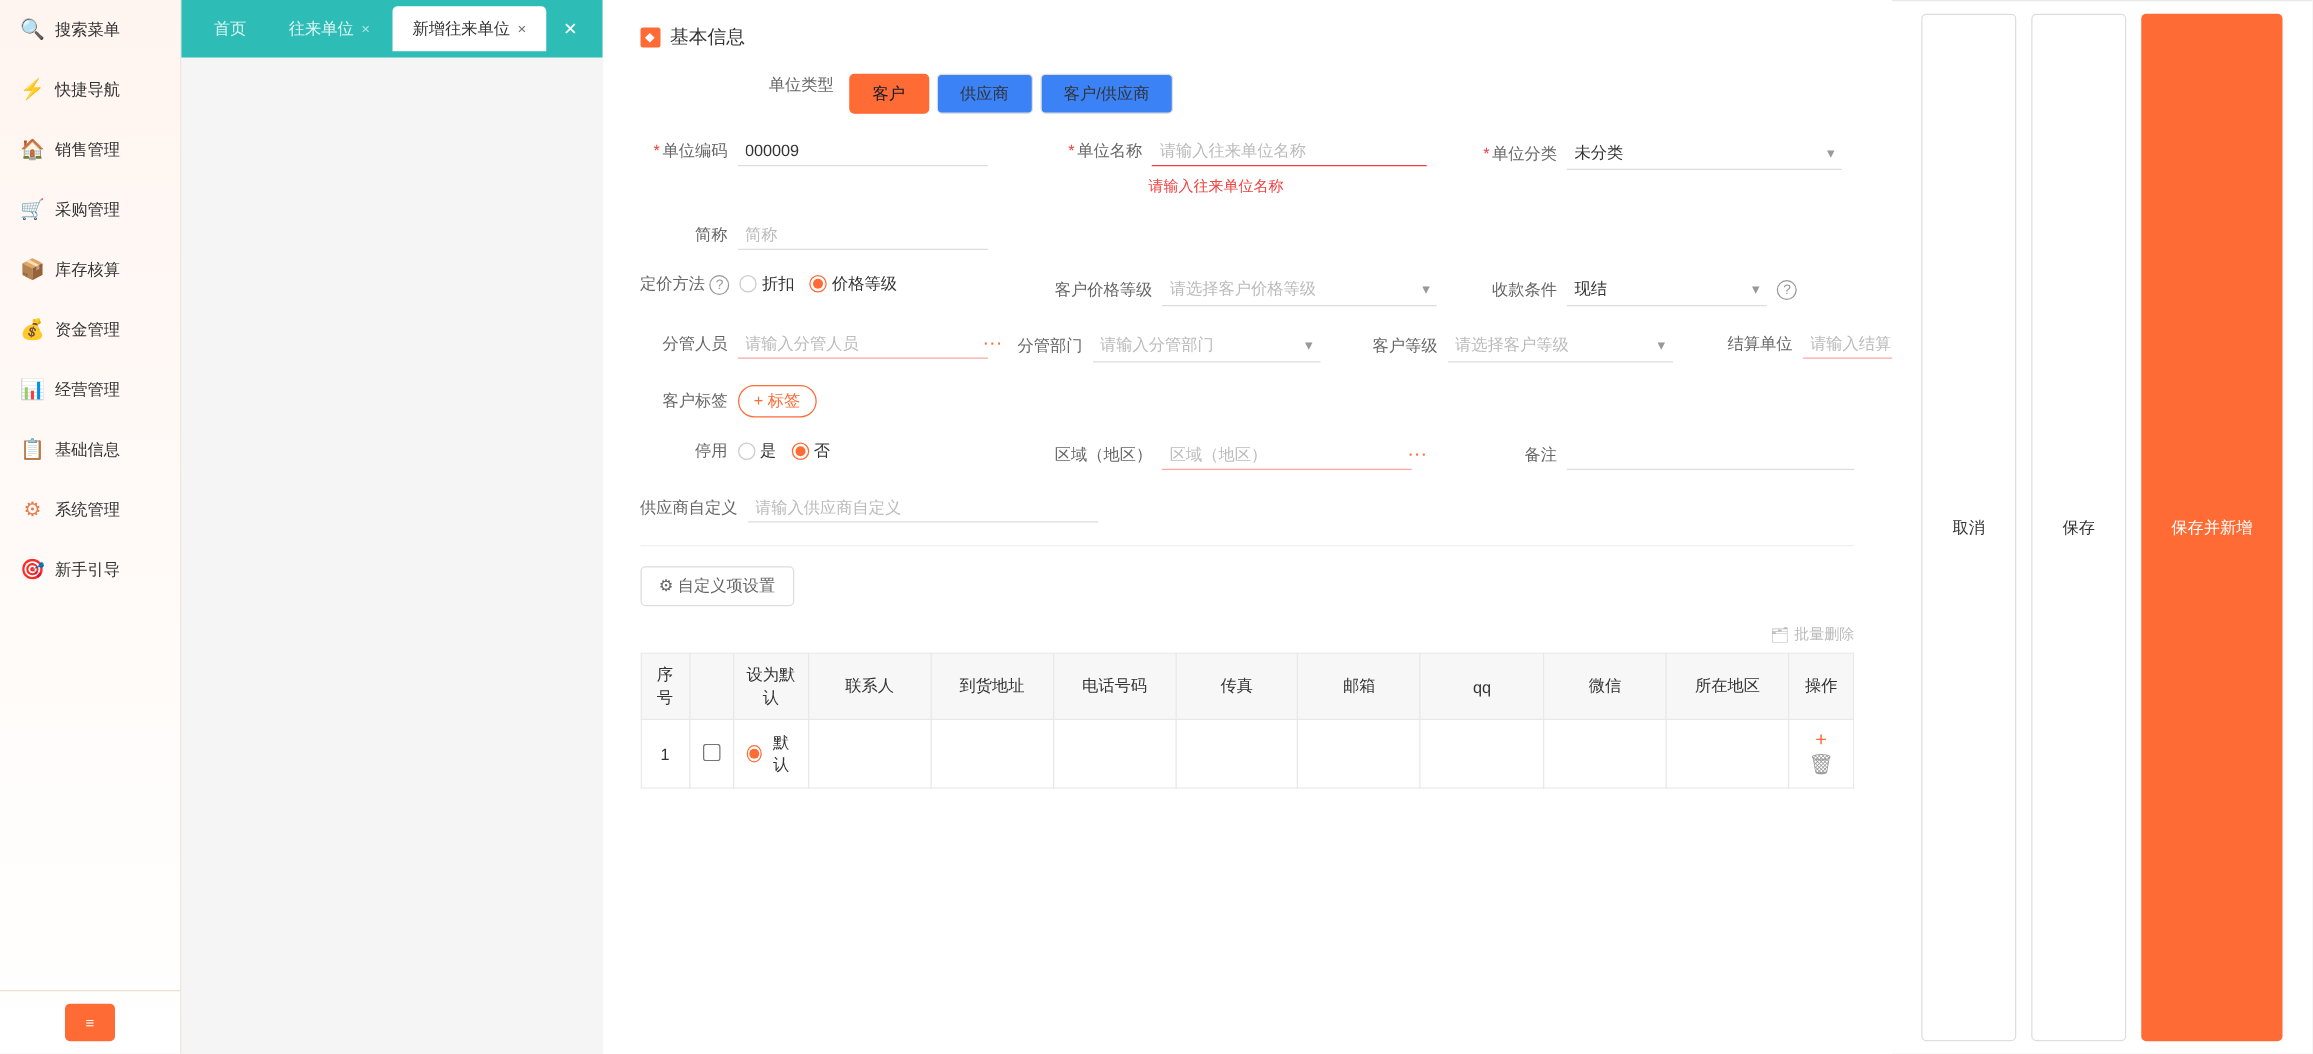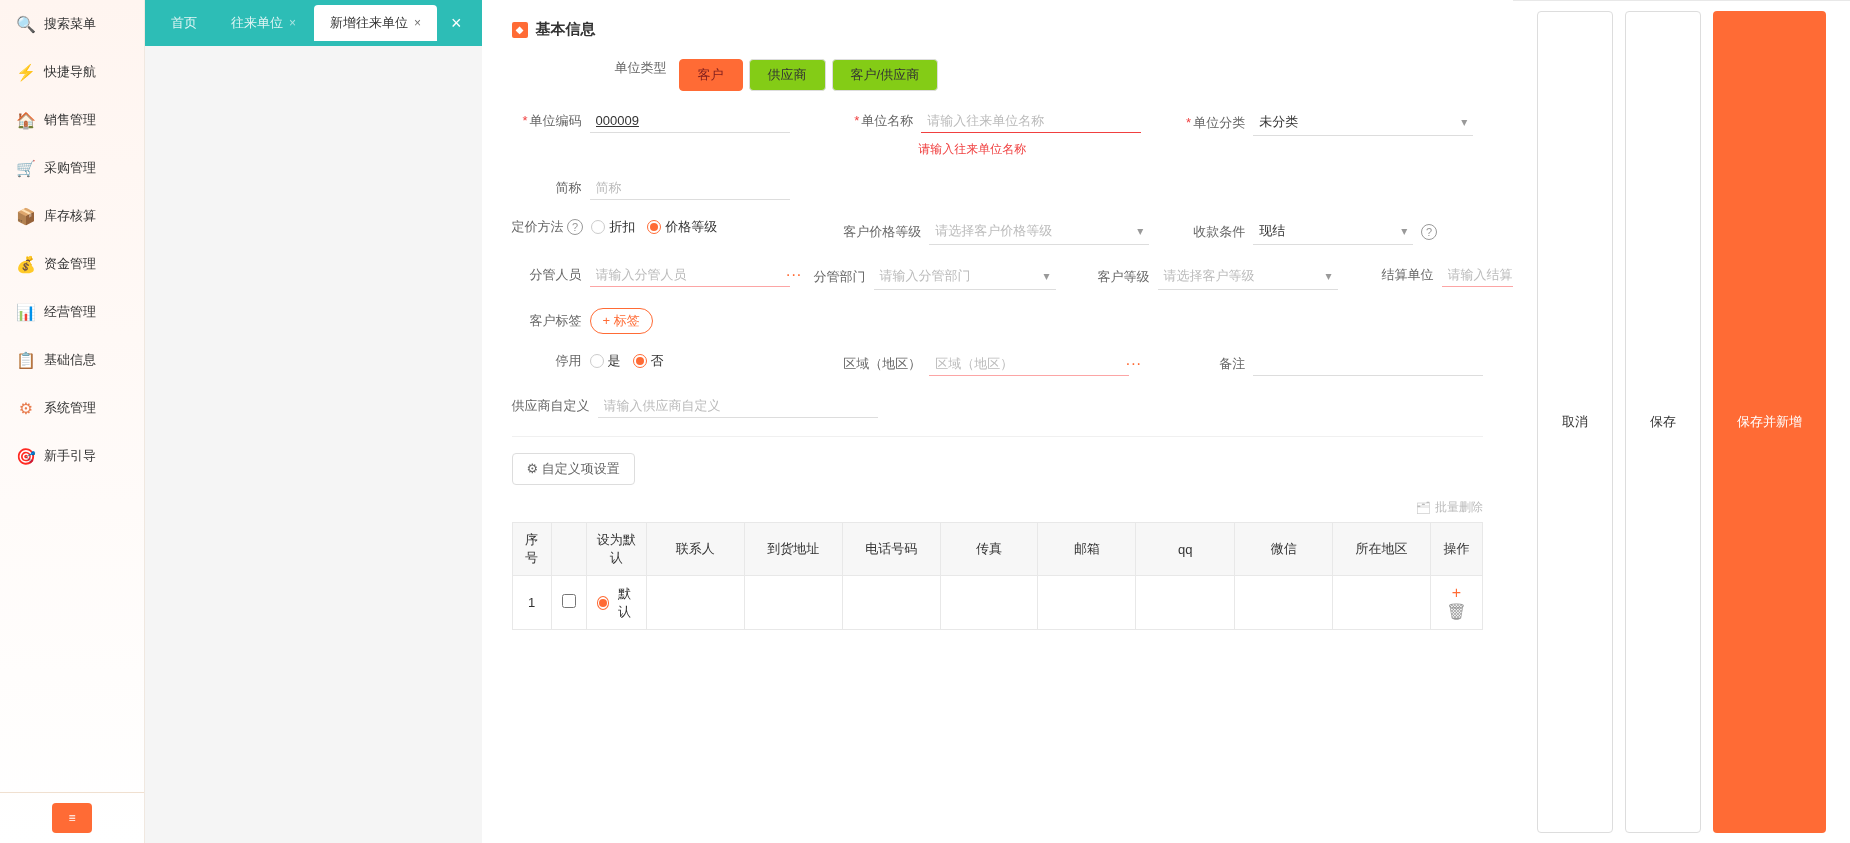--- a/index.html
+++ b/index.html
@@ -82,21 +82,21 @@
     }
 
     
     .section-header {
       display: flex;
       align-items: center;
       gap: 8px;
       margin-bottom: 20px;
     }
     .section-icon { width: 16px; height: 16px; background: #ff6b35; border-radius: 2px; display: inline-flex; align-items: center; justify-content: center; color: white; font-size: 10px; }
-    .section-title { font-size: 15px; font-weight: bold; color: #333; }
+    .section-title { font-size: 15px; font-weight: normal; color: #333; }
 
     
     .form-row {
       display: flex;
       align-items: flex-start;
       margin-bottom: 18px;
       gap: 0;
     }
     .form-group {
       display: flex;
@@ -143,25 +143,25 @@
 
     
     .unit-type-group { display: flex; gap: 6px; }
     .unit-btn {
       padding: 6px 18px;
       border: 1px solid #ddd;
       border-radius: 4px;
       cursor: pointer;
       font-size: 13px;
       color: #333;
-      background: #84cc16;
+      background: #3b82f6;
     }
     .unit-btn.active {
       background: #ff6b35;
-      color: #7f1d1d;
+      color: #0f172a;
       border-color: #ff6b35;
     }
 
     
     .radio-group { display: flex; align-items: center; gap: 12px; }
     .radio-item { display: flex; align-items: center; gap: 4px; cursor: pointer; font-size: 13px; color: #333; }
     .radio-circle {
       width: 14px; height: 14px;
       border-radius: 50%;
       border: 1.5px solid #ccc;
@@ -371,21 +371,21 @@
         <button class="unit-btn">客户/供应商</button>
       </div>
     </div>
 
     <div class="form-row" style="gap:24px; margin-left:0;">
 
       <div class="form-group" style="flex:1; min-width:260px;">
         <span class="form-label">
           <span class="required-star">*</span><span>单位编码</span>
         </span>
-        <input type="text" class="form-input" style="max-width: 200px; text-decoration: underline;" value="000009">
+        <input type="text" class="form-input" style="max-width: 200px;" value="000009">
       </div>
 
       <div class="form-group" style="flex:1; min-width:280px; flex-direction:column; align-items:flex-start;">
         <div style="display:flex; align-items:center; gap:8px; width:100%;">
           <span class="form-label">
             <span class="required-star">*</span><span>单位名称</span>
           </span>
           <input type="text" class="form-input error-border" style="max-width: 220px;" placeholder="请输入往来单位名称">
         </div>
         <div style="margin-left:75px;">

